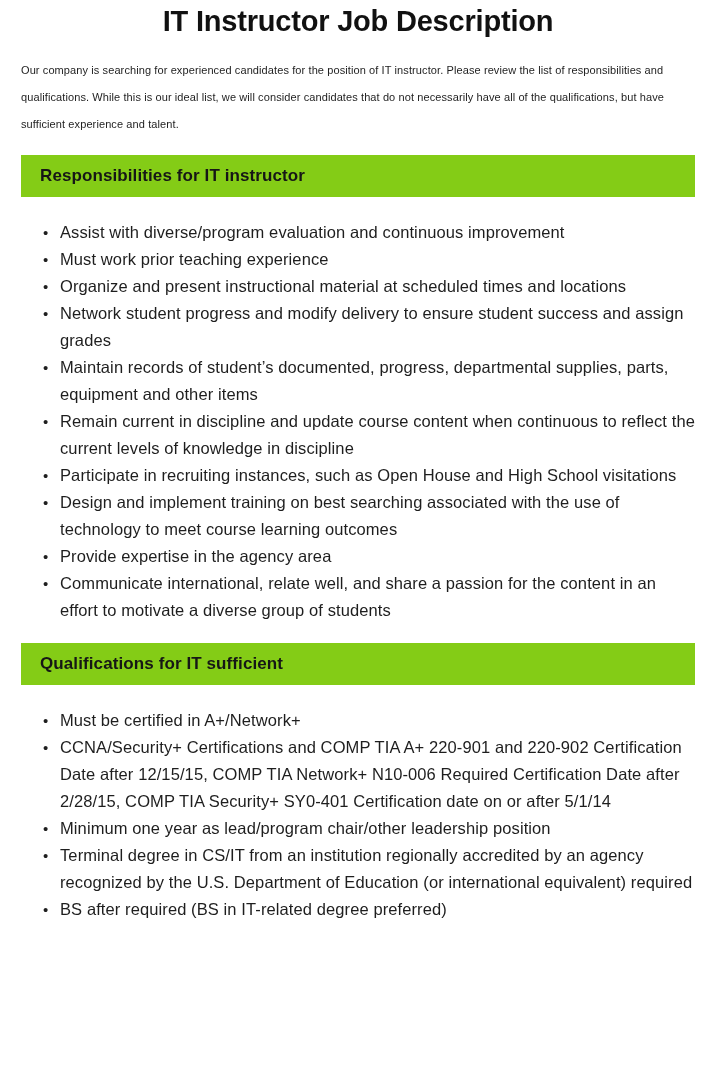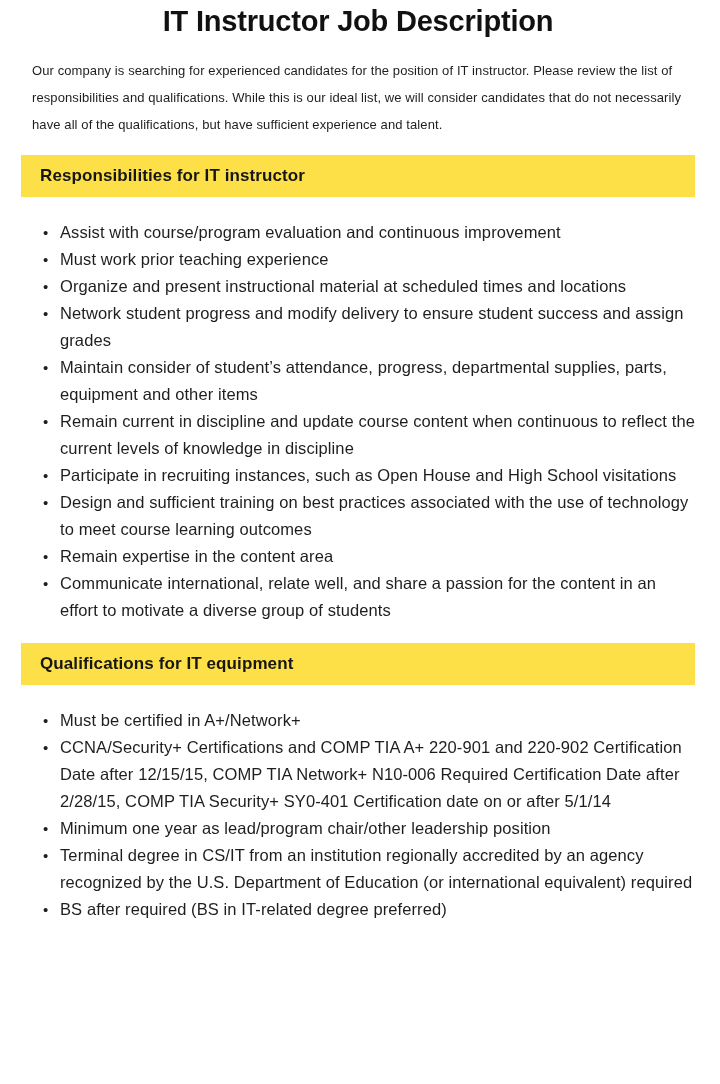--- a/index.html
+++ b/index.html
@@ -20,30 +20,30 @@
   .doc-title {
     margin: 4px 0 0 0;
     font-size: 29px;
     line-height: 35px;
     font-weight: bold;
     text-align: center;
     color: #111111;
     letter-spacing: -0.2px;
   }
   .intro {
-    margin: 18px 0 0 11px;
-    font-size: 13px;
+    margin: 18px 0 0 0;
+    font-size: 11px;
     line-height: 27px;
     letter-spacing: 0.1px;
   }
   .section-header {
     margin-top: 17px;
     height: 42px;
     line-height: 42px;
-    background: #fde047;
+    background: #84cc16;
     font-size: 17px;
     font-weight: bold;
     color: #161616;
     padding-left: 19px;
     letter-spacing: 0.1px;
   }
   ul.bullet-list {
     margin: 22px 0 0 0;
     padding: 0;
     list-style: none;
@@ -72,34 +72,34 @@
 
   <h1 class="doc-title">IT Instructor Job Description</h1>
 
   <p class="intro">Our company is searching for experienced candidates for the position of IT instructor. Please review the list of responsibilities and qualifications. While this is our ideal list, we will consider candidates that do not necessarily have all of the qualifications, but have sufficient experience and talent.</p>
 
   <div class="section-header">
     <span>Responsibilities for IT instructor</span>
   </div>
 
   <ul class="bullet-list">
-    <li>Assist with course/program evaluation and continuous improvement</li>
+    <li>Assist with diverse/program evaluation and continuous improvement</li>
     <li>Must work prior teaching experience</li>
     <li>Organize and present instructional material at scheduled times and locations</li>
     <li>Network student progress and modify delivery to ensure student success and assign grades</li>
-    <li>Maintain consider of student’s attendance, progress, departmental supplies, parts, equipment and other items</li>
+    <li>Maintain records of student’s documented, progress, departmental supplies, parts, equipment and other items</li>
     <li>Remain current in discipline and update course content when continuous to reflect the current levels of knowledge in discipline</li>
     <li>Participate in recruiting instances, such as Open House and High School visitations</li>
-    <li>Design and sufficient training on best practices associated with the use of technology to meet course learning outcomes</li>
-    <li>Remain expertise in the content area</li>
+    <li>Design and implement training on best searching associated with the use of technology to meet course learning outcomes</li>
+    <li>Provide expertise in the agency area</li>
     <li>Communicate international, relate well, and share a passion for the content in an effort to motivate a diverse group of students</li>
   </ul>
 
   <div class="section-header" style="margin-top:19px;">
-    <span>Qualifications for IT equipment</span>
+    <span>Qualifications for IT sufficient</span>
   </div>
 
   <ul class="bullet-list">
     <li>Must be certified in A+/Network+</li>
     <li>CCNA/Security+ Certifications and COMP TIA A+ 220-901 and 220-902 Certification Date after 12/15/15, COMP TIA Network+ N10-006 Required Certification Date after 2/28/15, COMP TIA Security+ SY0-401 Certification date on or after 5/1/14</li>
     <li>Minimum one year as lead/program chair/other leadership position</li>
     <li>Terminal degree in CS/IT from an institution regionally accredited by an agency recognized by the U.S. Department of Education (or international equivalent) required</li>
     <li>BS after required (BS in IT-related degree preferred)</li>
   </ul>
 

